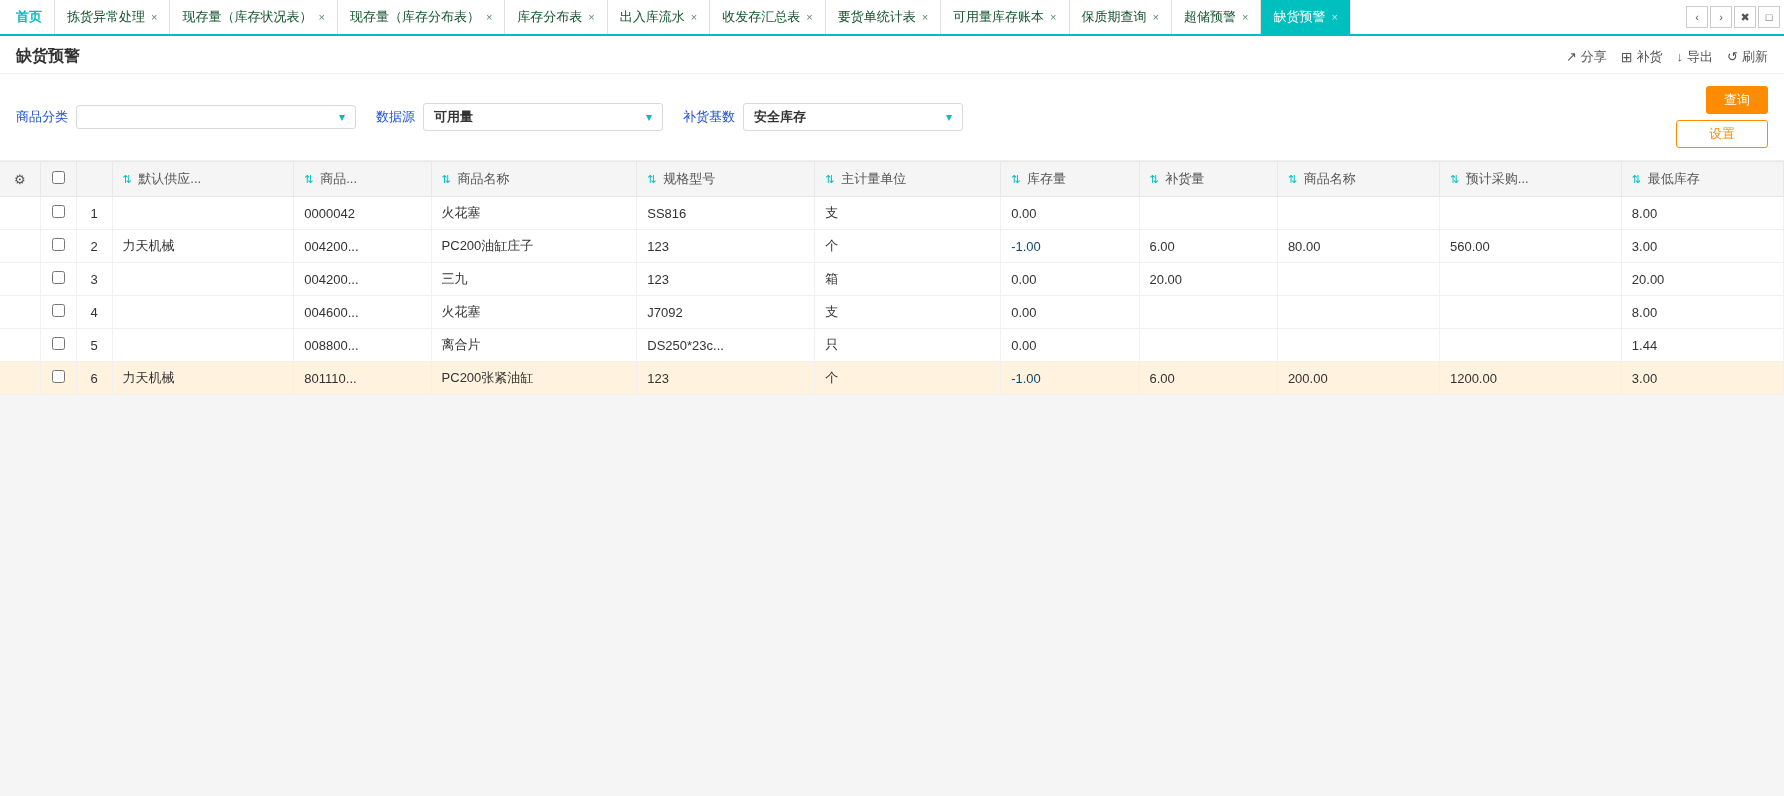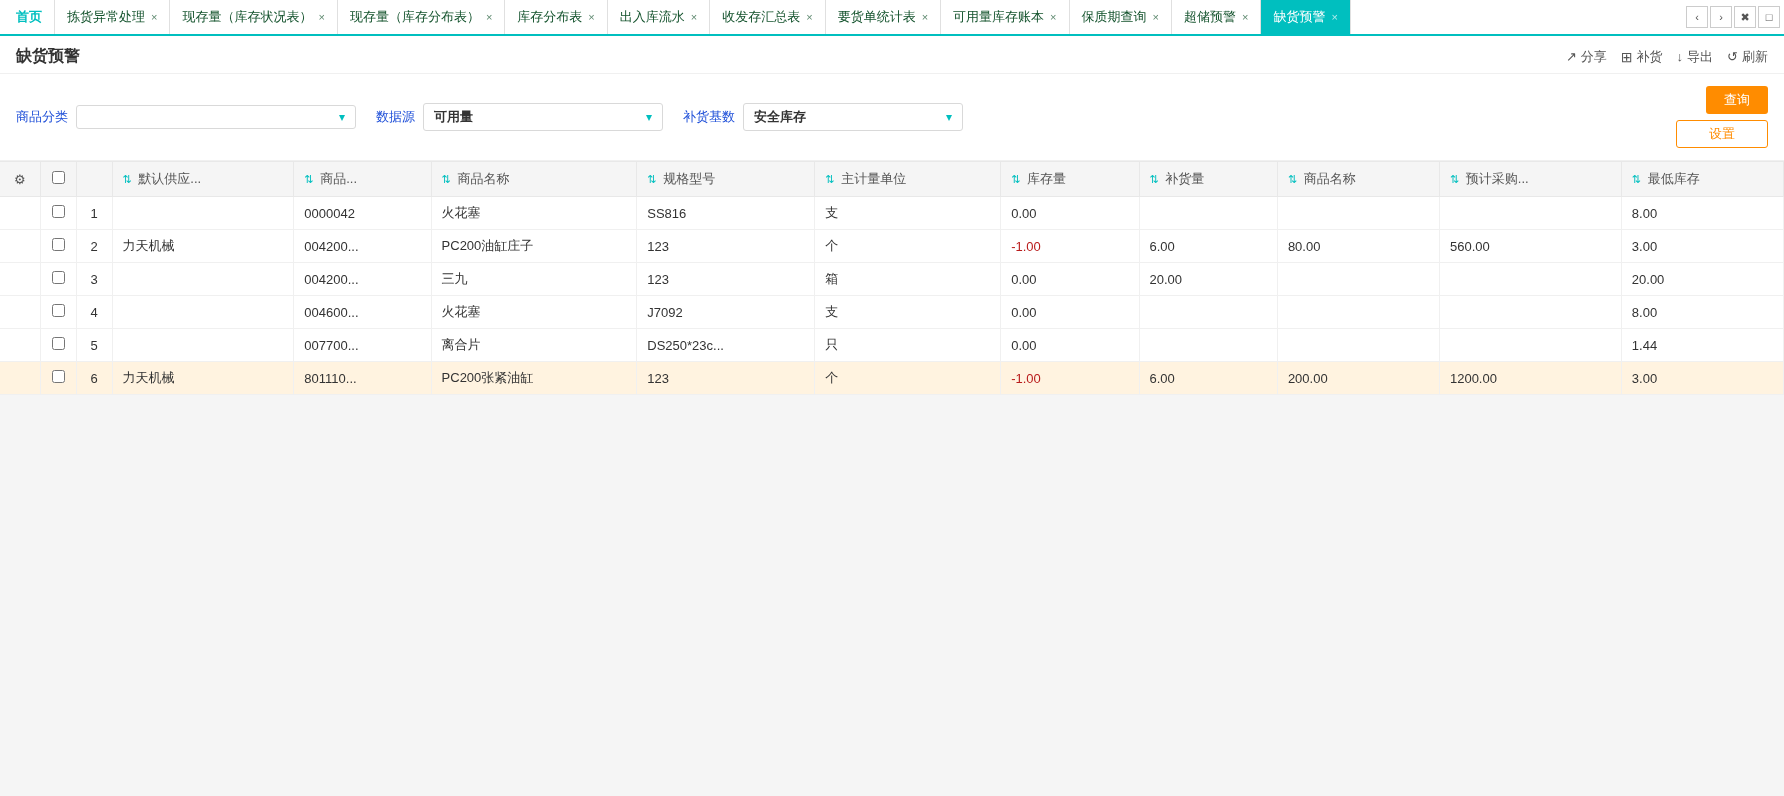--- a/index.html
+++ b/index.html
@@ -186,21 +186,21 @@
       white-space: nowrap;
     }
     tbody tr.highlighted { background: #fff3e0; }
 
     .gear-col { width: 40px; text-align: center; }
     .checkbox-col { width: 36px; text-align: center; }
     .index-col { width: 36px; text-align: center; color: #333; }
 
     input[type="checkbox"] { cursor: pointer; }
 
-    .negative { color: #b91c1c; }
+    .negative { color: #0c4a6e; }
   </style>
 </head>
 <body>
 
 <div class="tab-bar">
   <div class="tab-item home">
     <span>首页</span>
   </div>
   <div class="tab-item">
     <span>拣货异常处理</span>
@@ -431,21 +431,21 @@
     <td></td>
     <td>8.00</td>
   </tr>
           <tr>
     <td class="gear-col"></td>
     <td class="checkbox-col">
       <input type="checkbox" style="">
     </td>
     <td class="index-col">5</td>
     <td></td>
-    <td>007700...</td>
+    <td>008800...</td>
     <td>离合片</td>
     <td>DS250*23c...</td>
     <td>只</td>
     <td class="">0.00</td>
     <td></td>
     <td></td>
     <td></td>
     <td>1.44</td>
   </tr>
           <tr class="highlighted">

